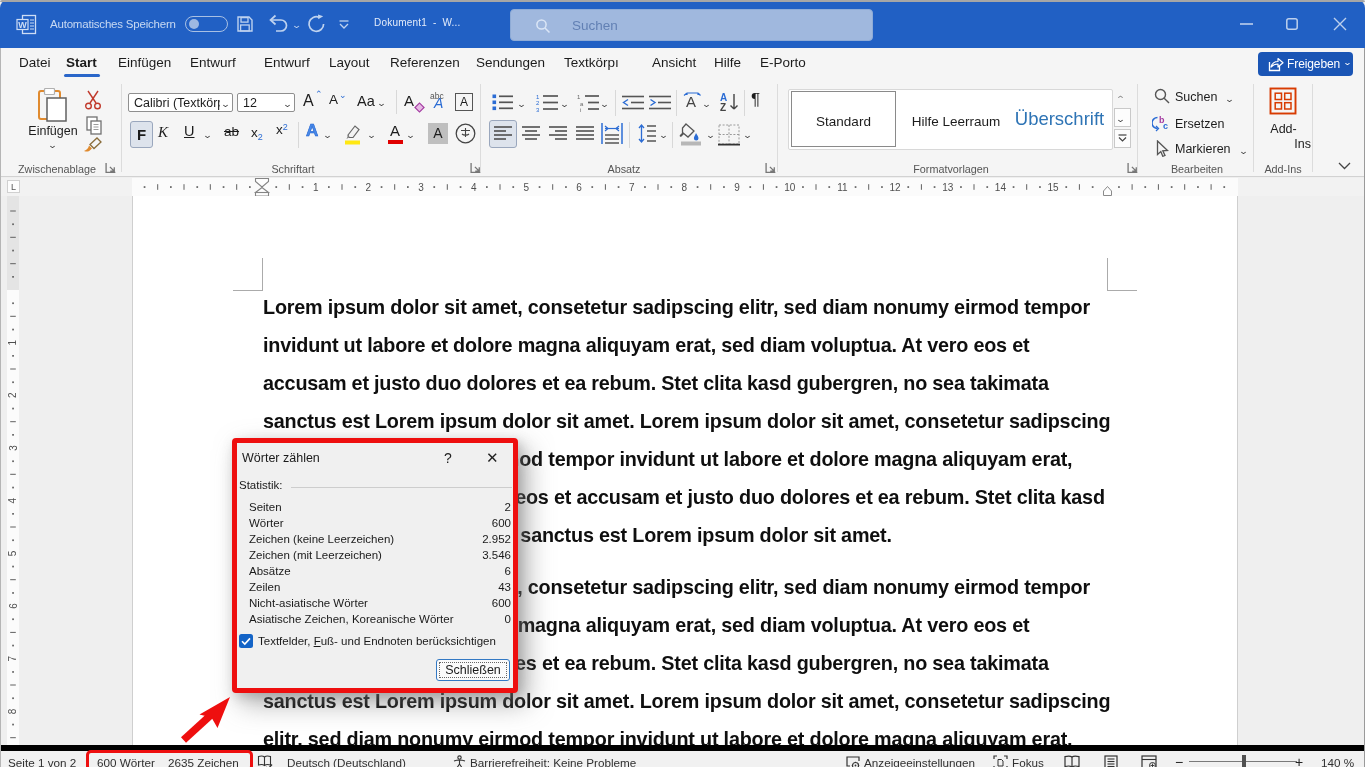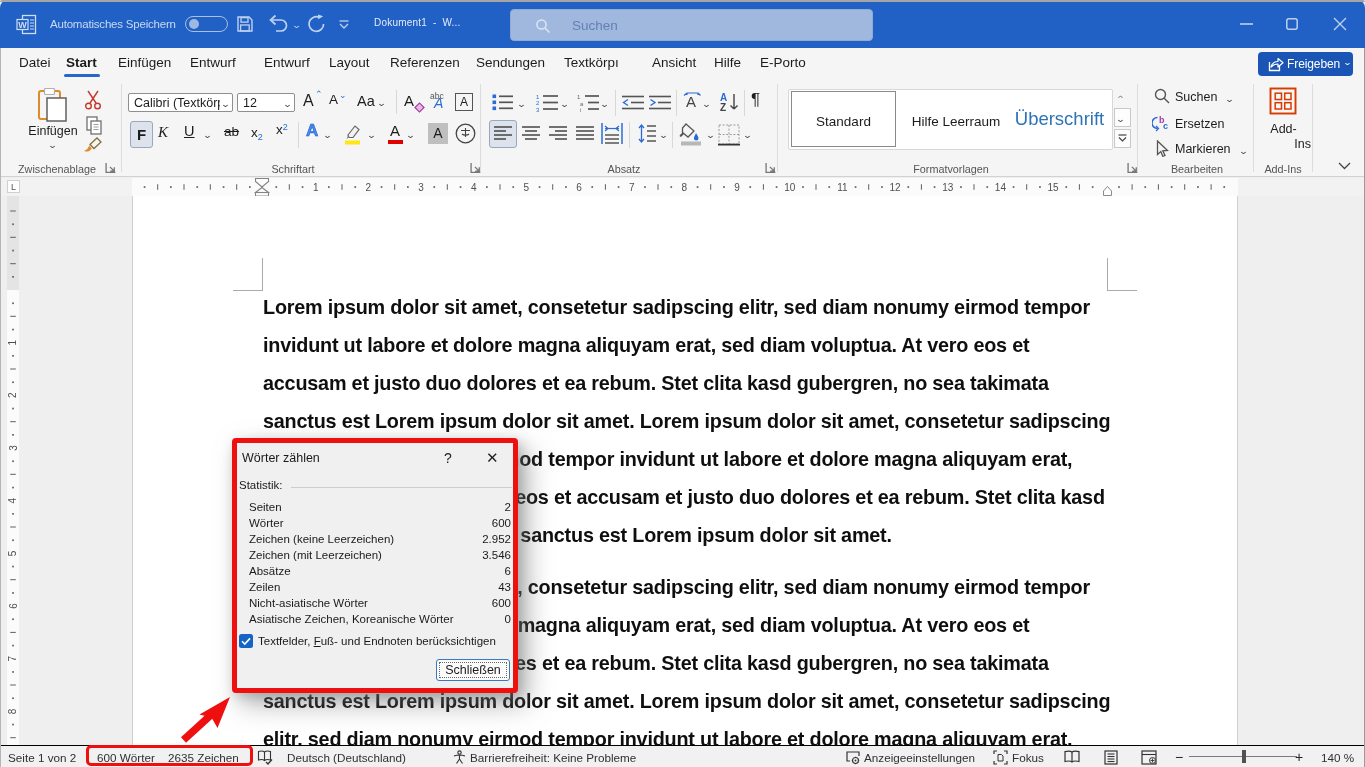--- a/index.html
+++ b/index.html
@@ -60,21 +60,21 @@
 #dlgline { position:absolute; left:54px; top:44px; width:221px; height:1px; background:#cdcdcd; }
 .drow { position:absolute; left:12px; width:262px; height:15px; }
 .drow .v { position:absolute; right:0; top:0; }
 #dlgcheck { position:absolute; left:2px; top:191px; width:14px; height:14px; background:#1464c7; border-radius:2.5px; }
 #dlgchecklabel { position:absolute; left:21px; top:192px; }
 #dlgbtn { position:absolute; left:199px; top:216px; width:74px; height:22px; background:#fbfbfb; border:1.5px solid #3379c4; border-radius:3px; }
 #dlgbtn .inner { position:absolute; left:2px; top:2px; right:2px; bottom:2px; border:1px dotted #666; }
 #dlgbtn .txt { position:absolute; width:100%; text-align:center; top:3px; font-size:12.5px; color:#1a1a1a; }
 
 
-#statusbar { position:absolute; left:0; top:745px; width:1365px; height:22px; background:#f1f1f1; border-top:1px solid #000000; font-size:11.7px; color:#303030; }
+#statusbar { position:absolute; left:0; top:745px; width:1365px; height:22px; background:#f1f1f1; border-top:6px solid #000000; font-size:11.7px; color:#303030; }
 #statusbar .sitem { position:absolute; top:5px; }
 #wcbox { position:absolute; left:86px; top:-1px; width:167px; height:21px; border:3.5px solid #ee0f0f; border-radius:5px; }
 #zoomtrack { position:absolute; left:1189px; top:10px; width:108px; height:1px; background:#7a7a7a; }
 #zoomthumb { position:absolute; left:1242px; top:4px; width:4px; height:13px; background:#505050; }
 </style>
 </head>
 <body>
 
 <div id="titlebar">
   <div id="tbedge"></div>

